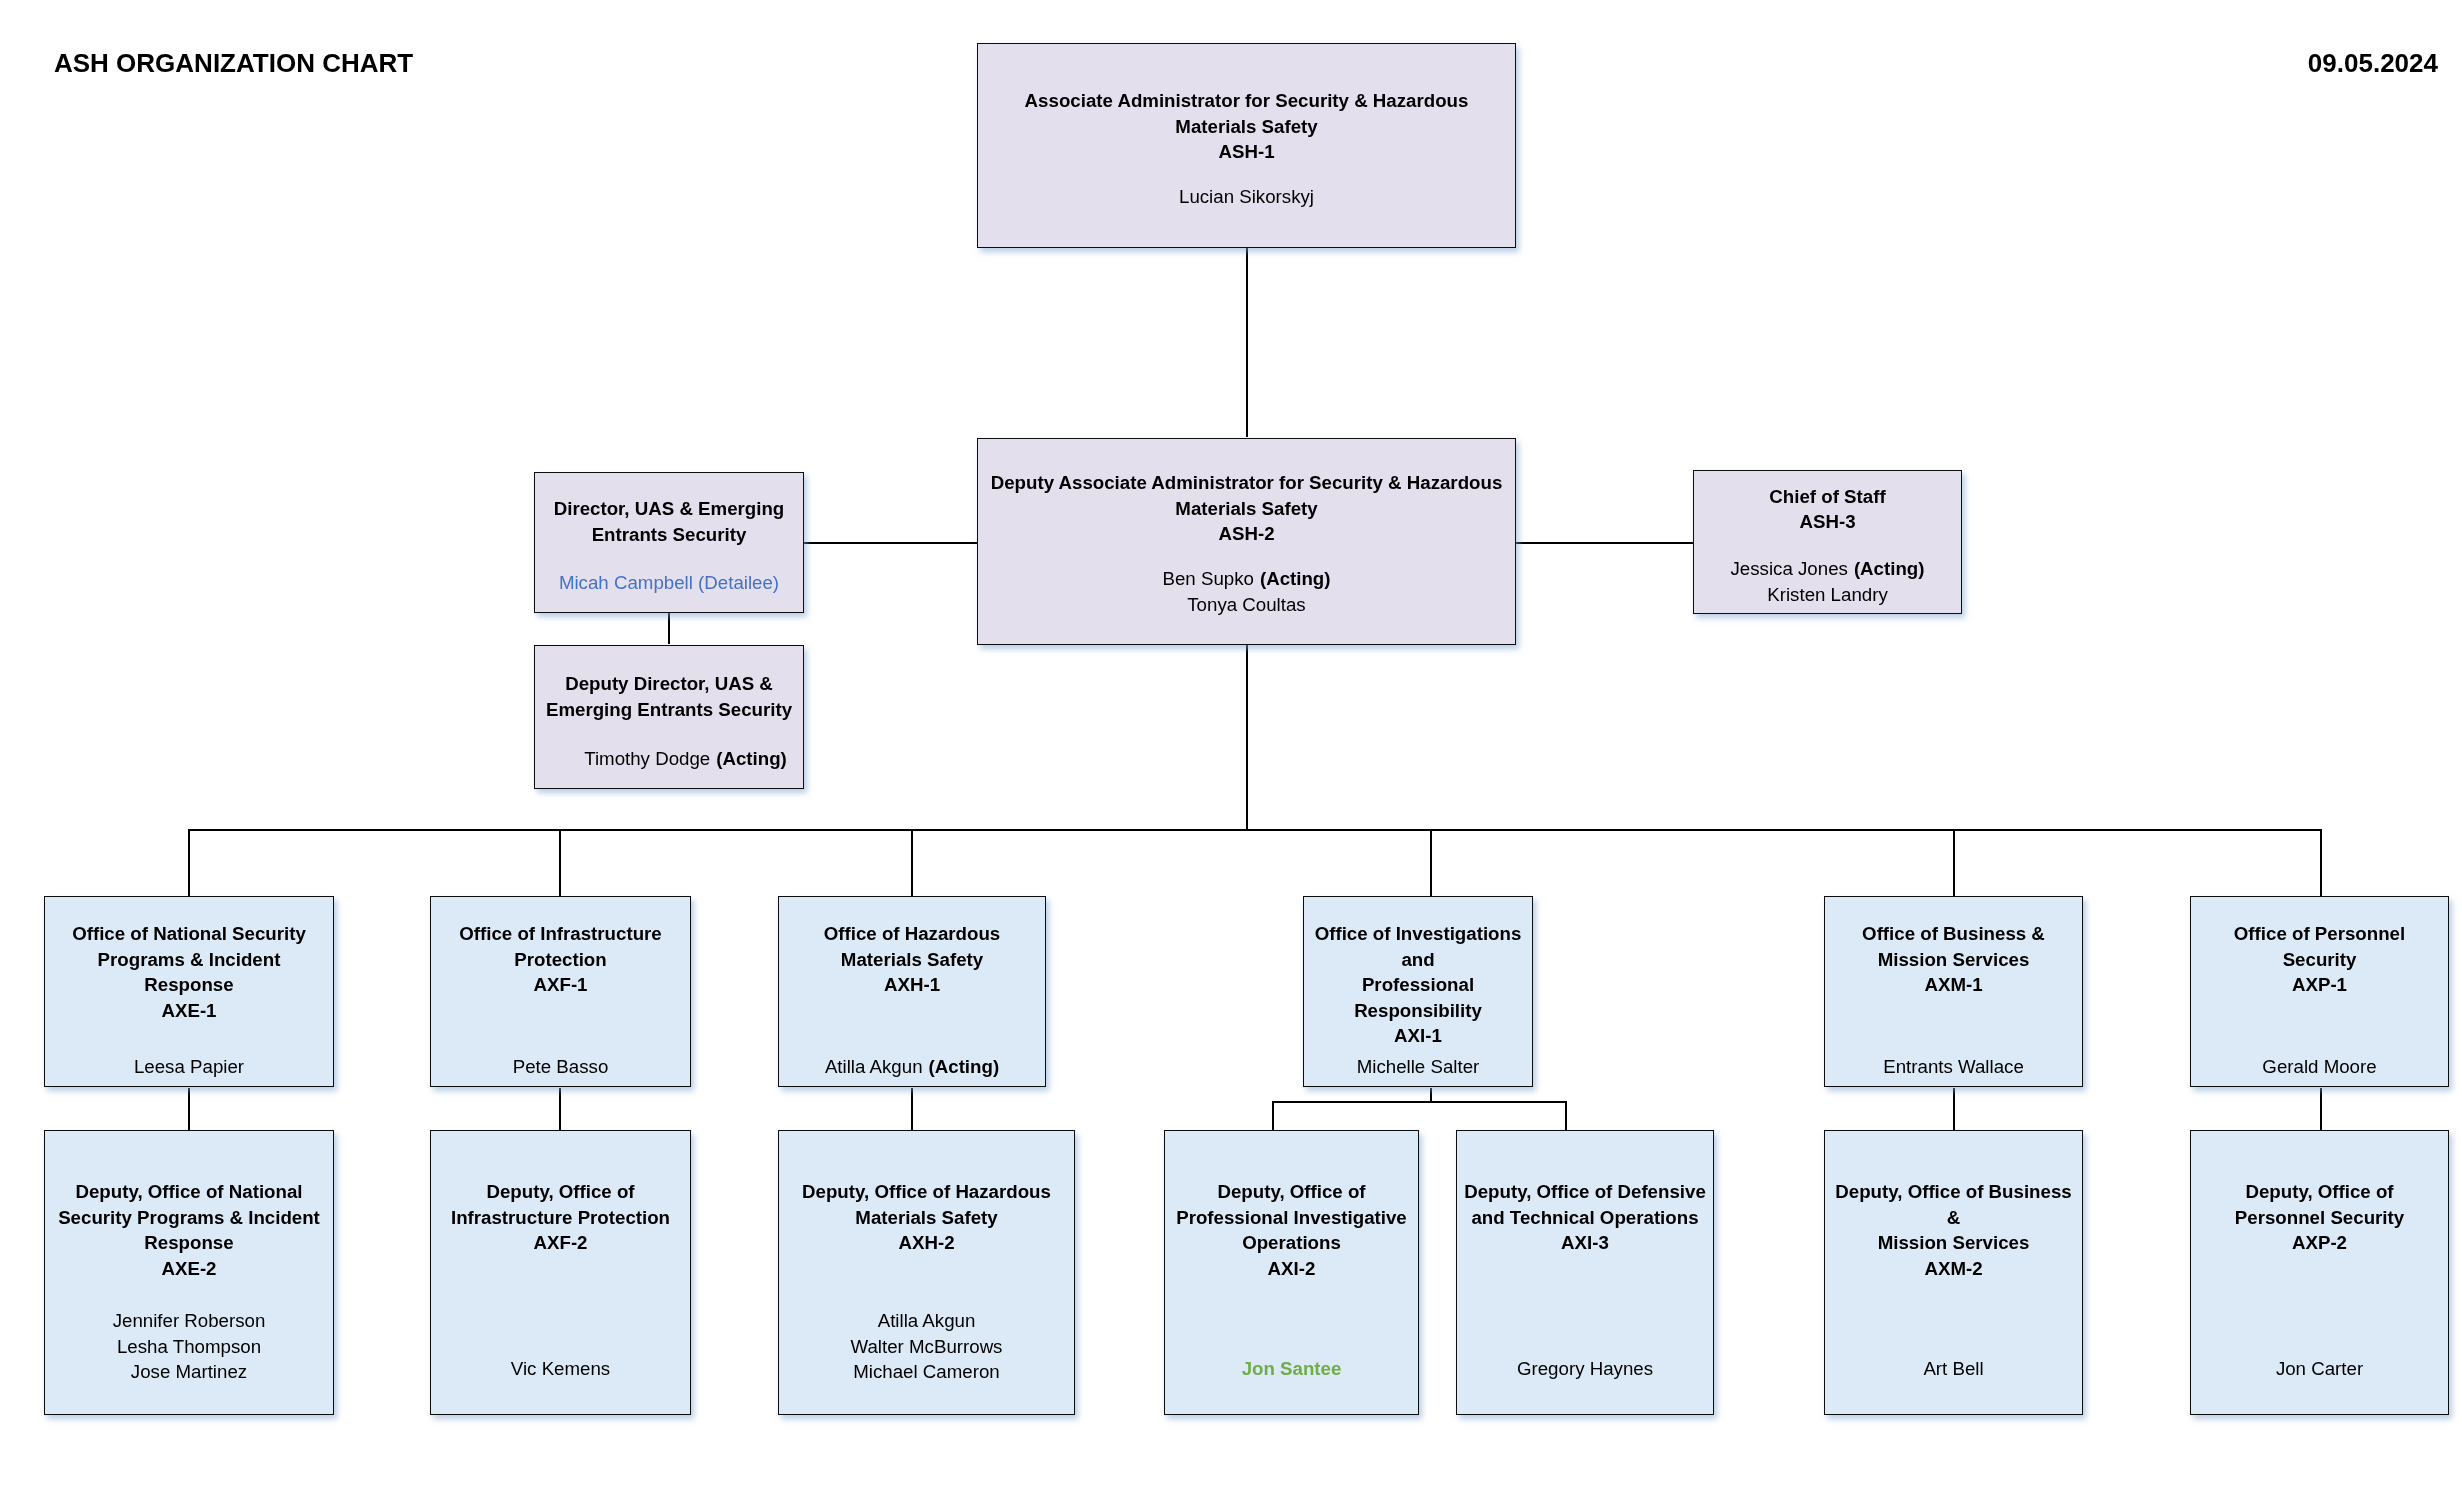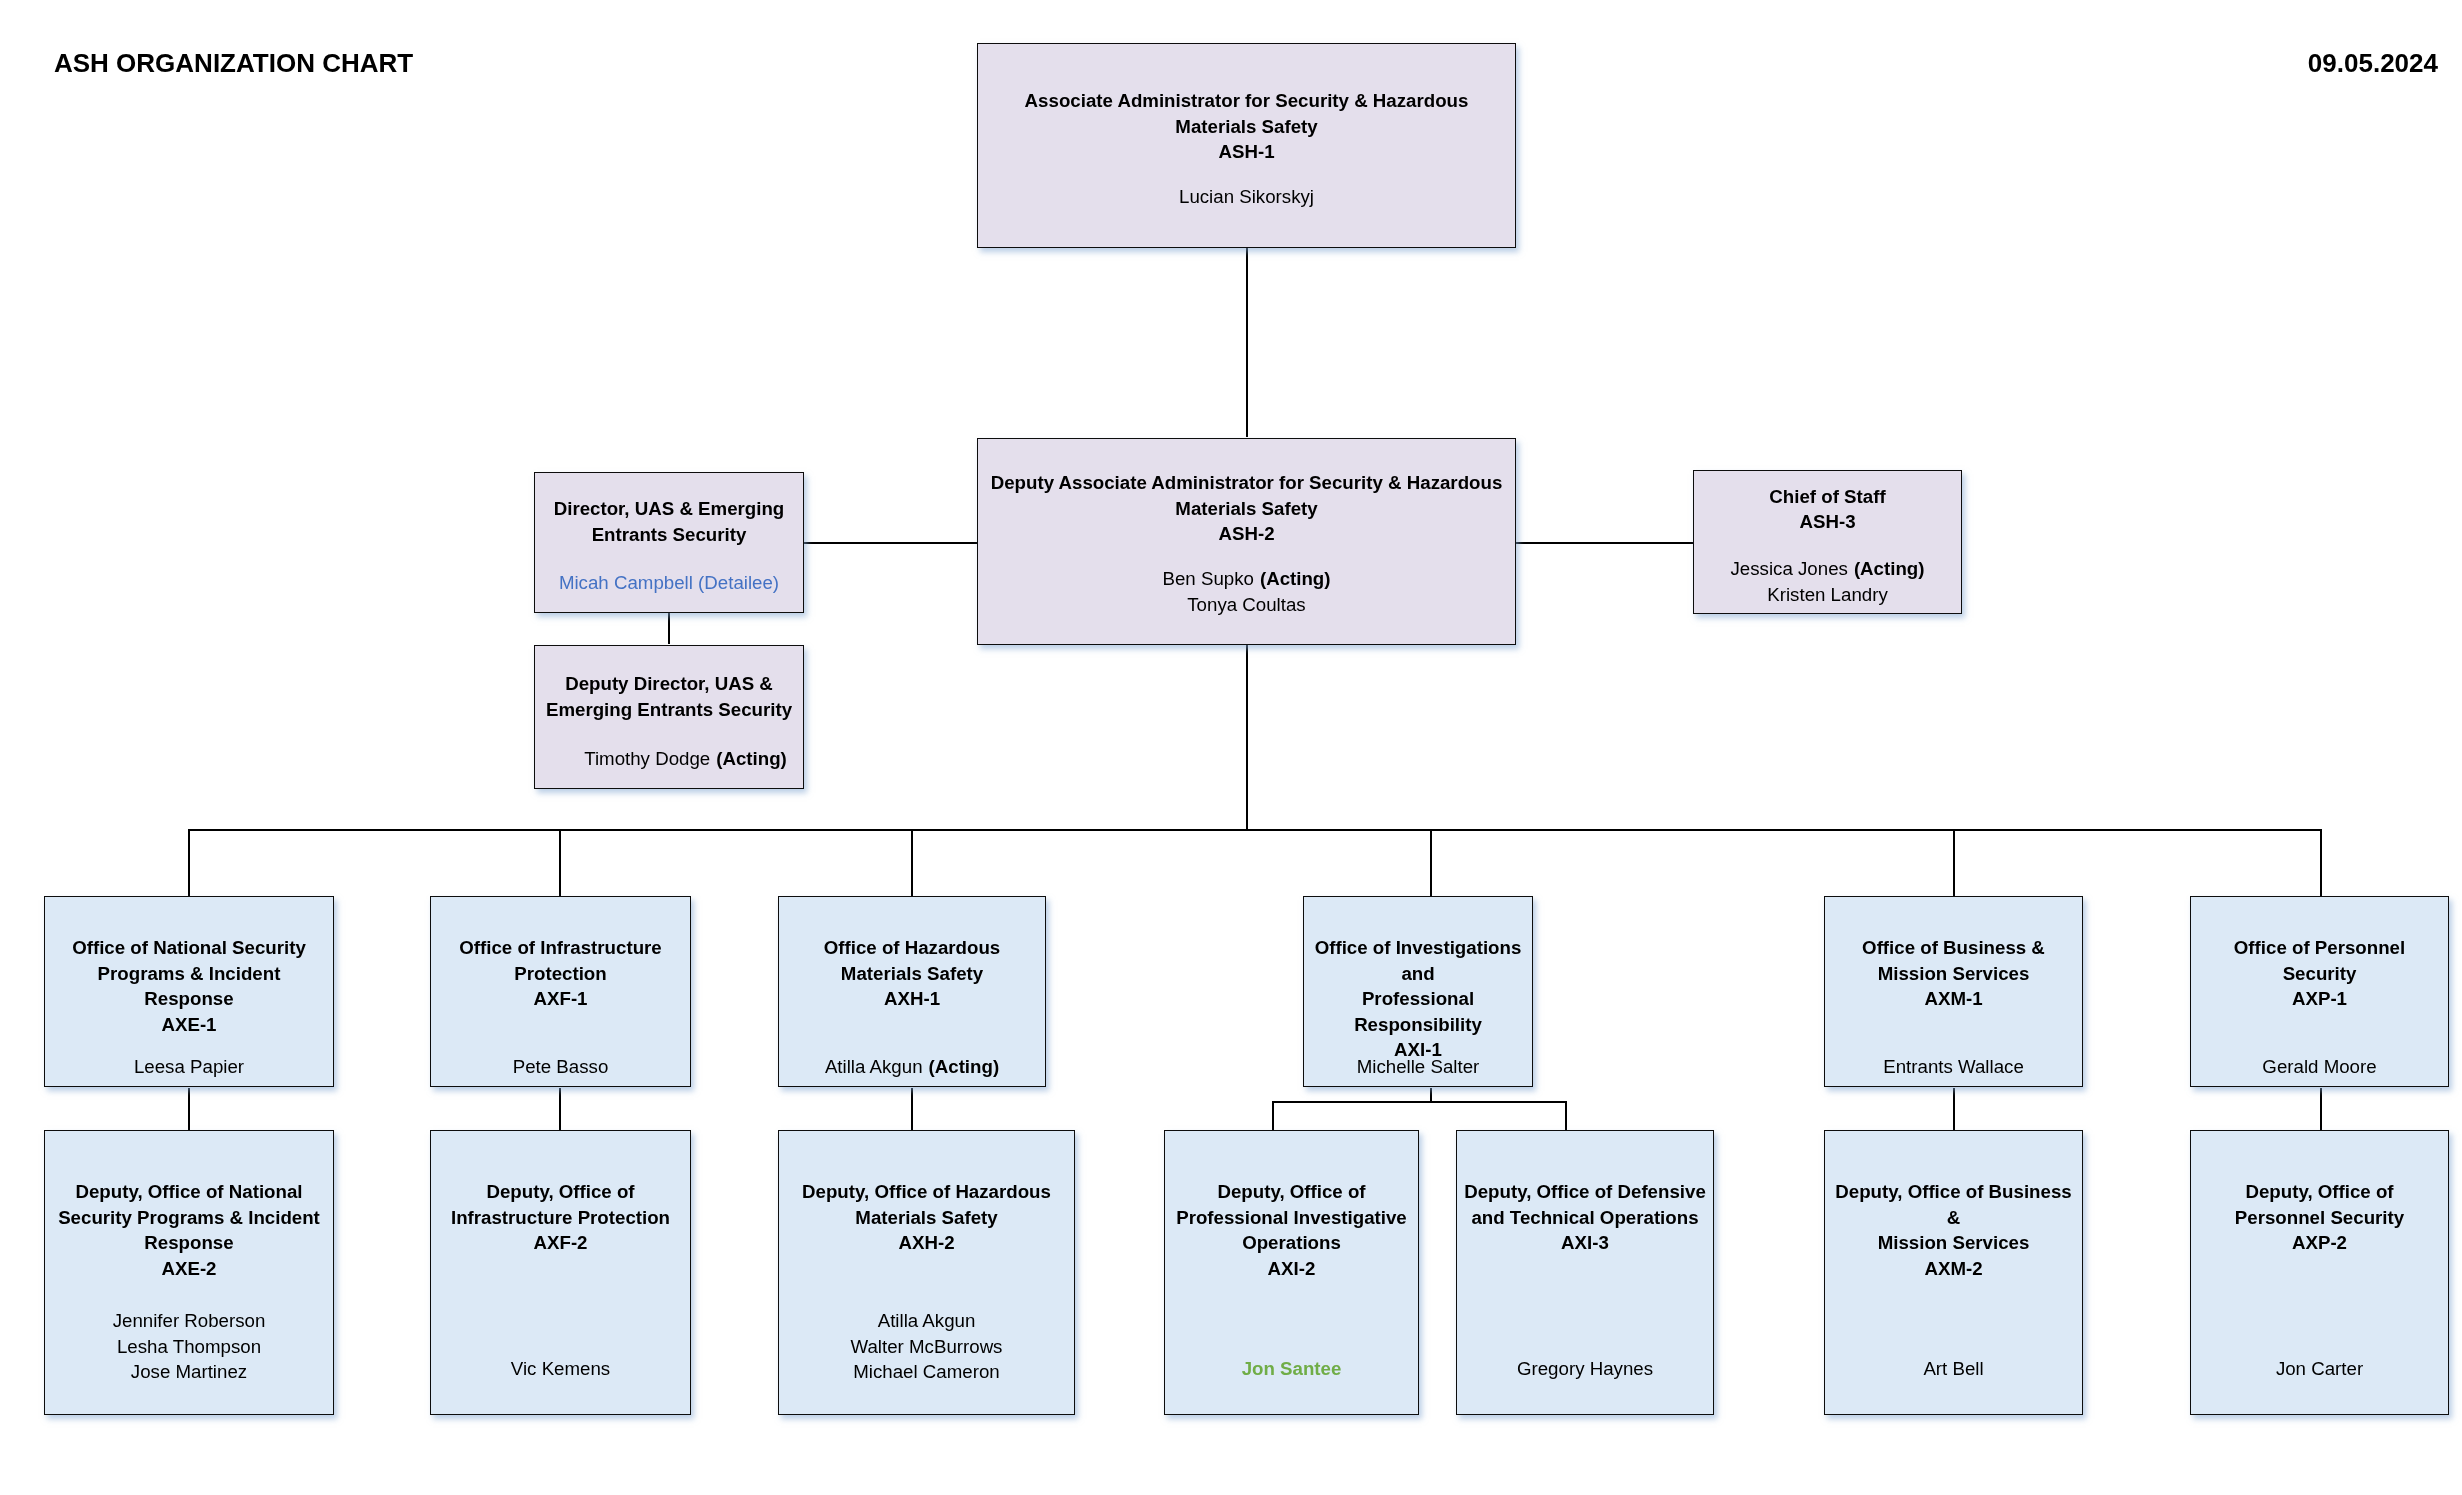--- a/index.html
+++ b/index.html
@@ -58,21 +58,21 @@
   .n-ash2{left:977px; top:438px; width:539px; height:207px;}
   .n-ash2 .t{padding-top:31px;} .n-ash2 .p{top:127px;}
 
   .n-cos{left:1693px; top:470px; width:269px; height:144px;}
   .n-cos .t{padding-top:12.7px;}  .n-cos .p{top:85px;}
 
   .n-depdir{left:534px; top:645px; width:270px; height:144px;}
   .n-depdir .t{padding-top:25px;} .n-depdir .p{top:100px;padding-left:33px;}
 
   .row1{top:896px; height:191px;}
-  .row1 .t{padding-top:38px;}
+  .row1 .t{padding-top:24px;}
   .row1 .p{top:157px;}
   .n-axe1{left:44px;   width:290px;}
   .n-axf1{left:430px;  width:261px;}
   .n-axh1{left:778px;  width:268px;}
   .n-axi1{left:1303px; width:230px;}
   .n-axm1{left:1824px; width:259px;}
   .n-axp1{left:2190px; width:259px;}
 
   .row2{top:1130px; height:285px;}
   .row2 .t{padding-top:48px;}

